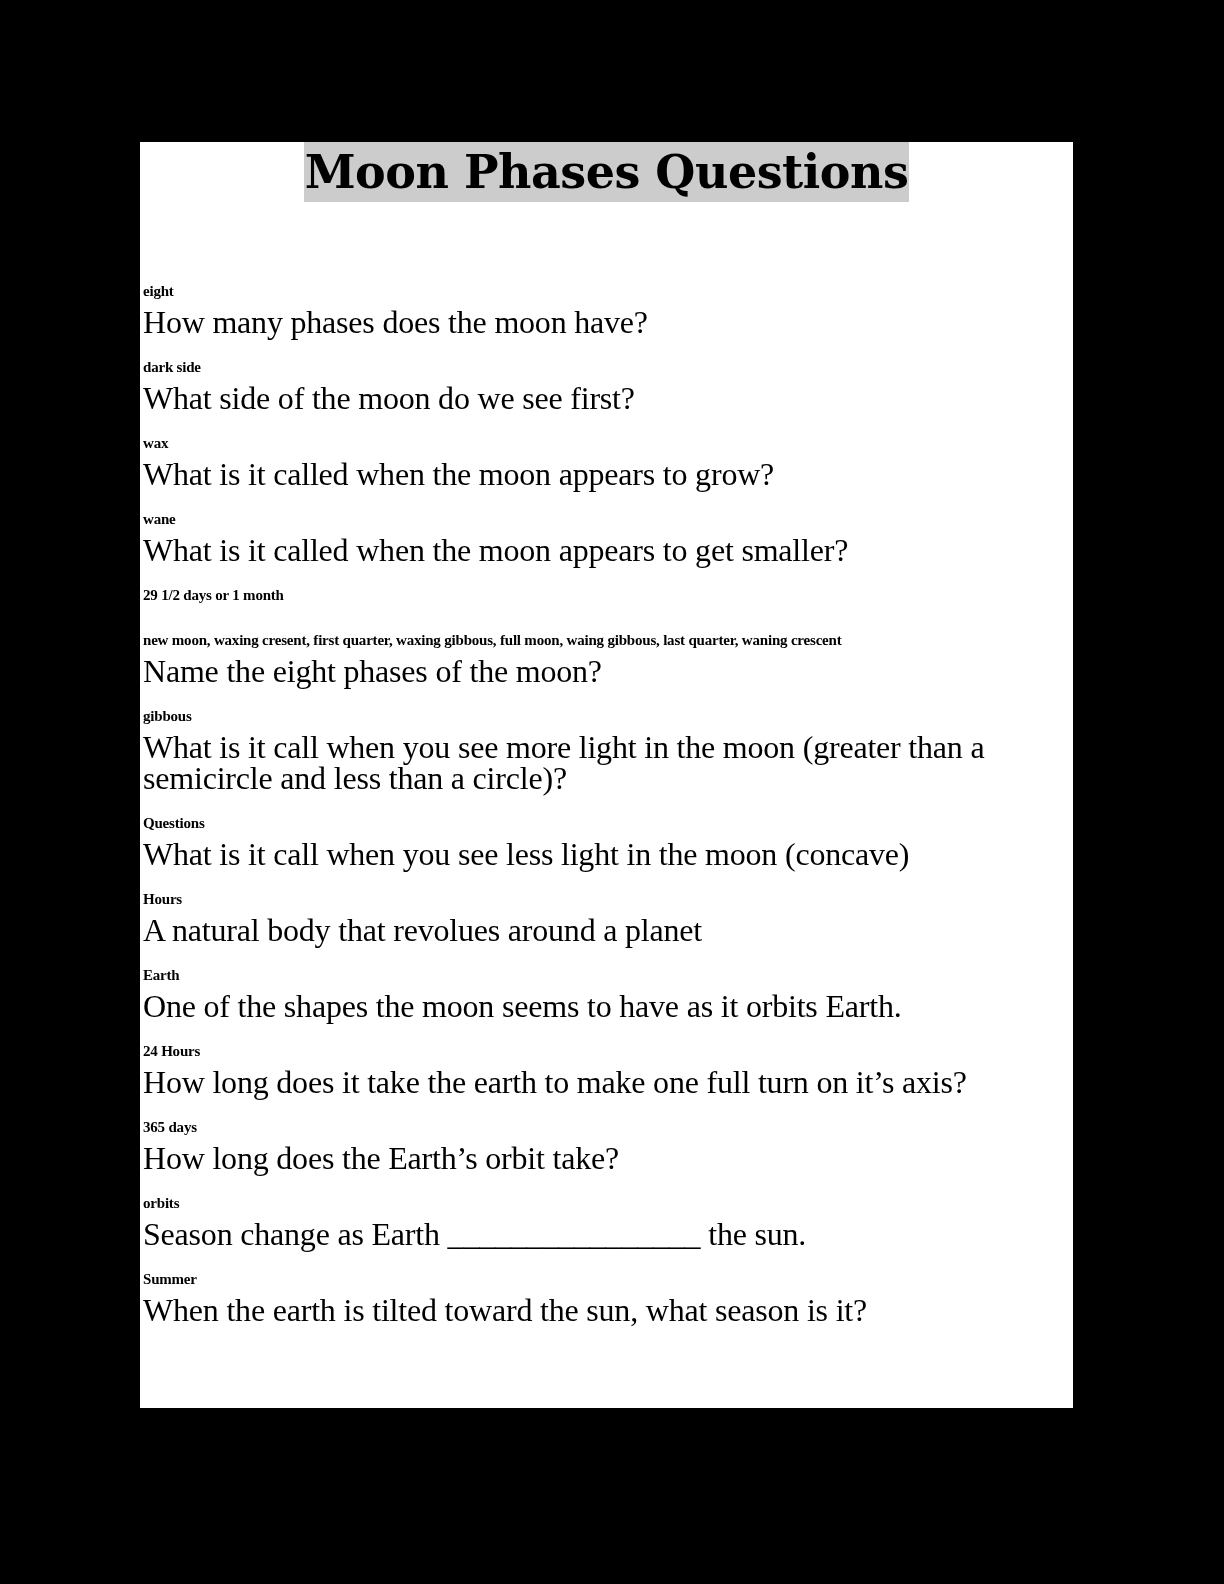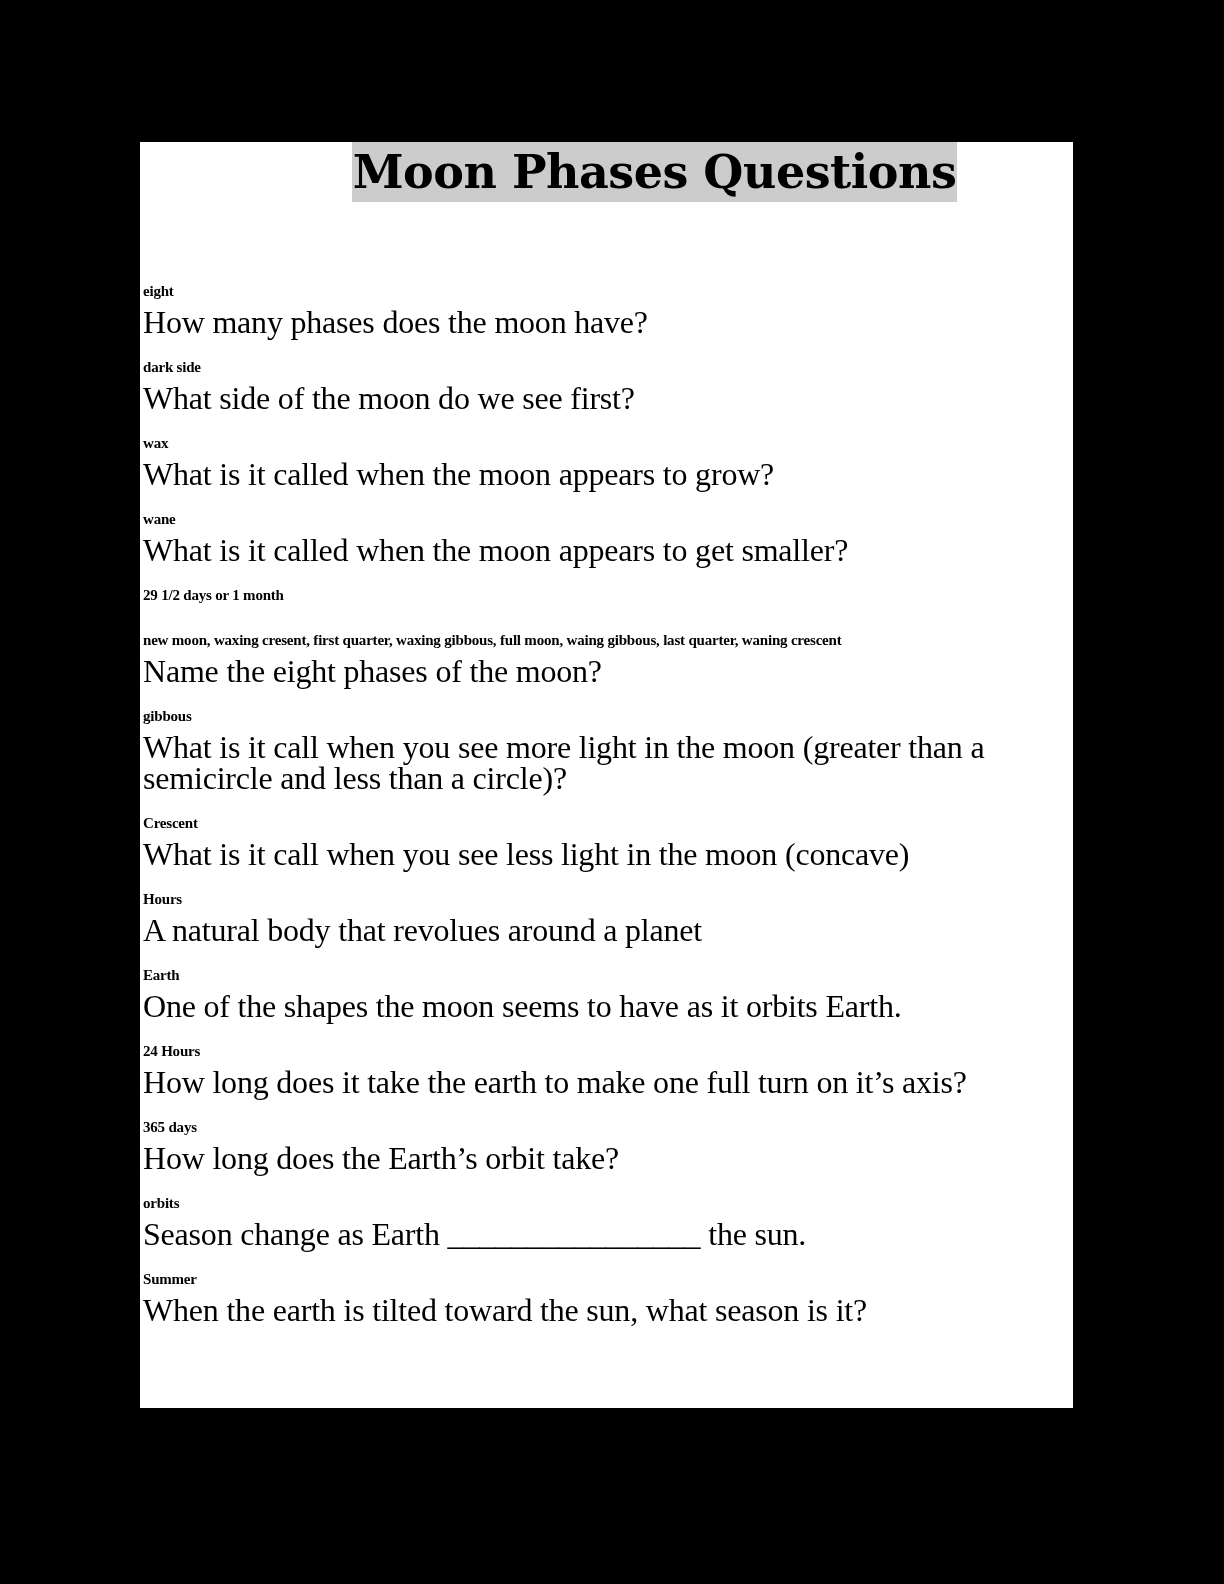--- a/index.html
+++ b/index.html
@@ -23,21 +23,20 @@
       background: #ffffff;
       color: #000000;
       box-sizing: border-box;
     }
     .title-wrap {
       position: absolute;
       top: 0;
       left: 0;
       width: 100%;
       text-align: center;
-      padding-left: 48px;
     }
     .title {
       display: inline-block;
       background: #cccccc;
       font-family: "DejaVu Serif", "Liberation Serif", serif;
       font-weight: bold;
       font-size: 46px;
       line-height: 60px;
       padding: 0 1px;
       margin-left: 0px;
@@ -97,21 +96,21 @@
     </li>
     <li class="qa-item">
       <div class="answer">new moon, waxing cresent, first quarter, waxing gibbous, full moon, waing gibbous, last quarter, waning crescent</div>
       <div class="question">Name the eight phases of the moon?</div>
     </li>
     <li class="qa-item">
       <div class="answer">gibbous</div>
       <div class="question">What is it call when you see more light in the moon (greater than a semicircle and less than a circle)?</div>
     </li>
     <li class="qa-item">
-      <div class="answer">Crescent</div>
+      <div class="answer">Questions</div>
       <div class="question">What is it call when you see less light in the moon (concave)</div>
     </li>
     <li class="qa-item">
       <div class="answer">Hours</div>
       <div class="question">A natural body that revolues around a planet</div>
     </li>
     <li class="qa-item">
       <div class="answer">Earth</div>
       <div class="question">One of the shapes the moon seems to have as it orbits Earth.</div>
     </li>

